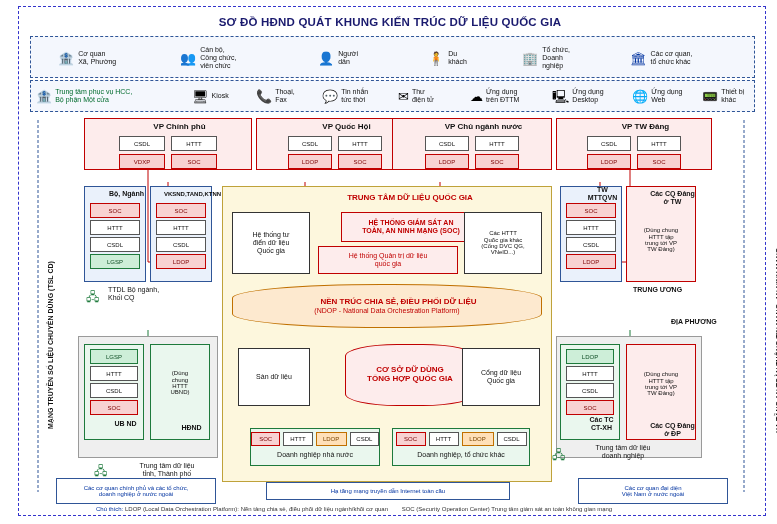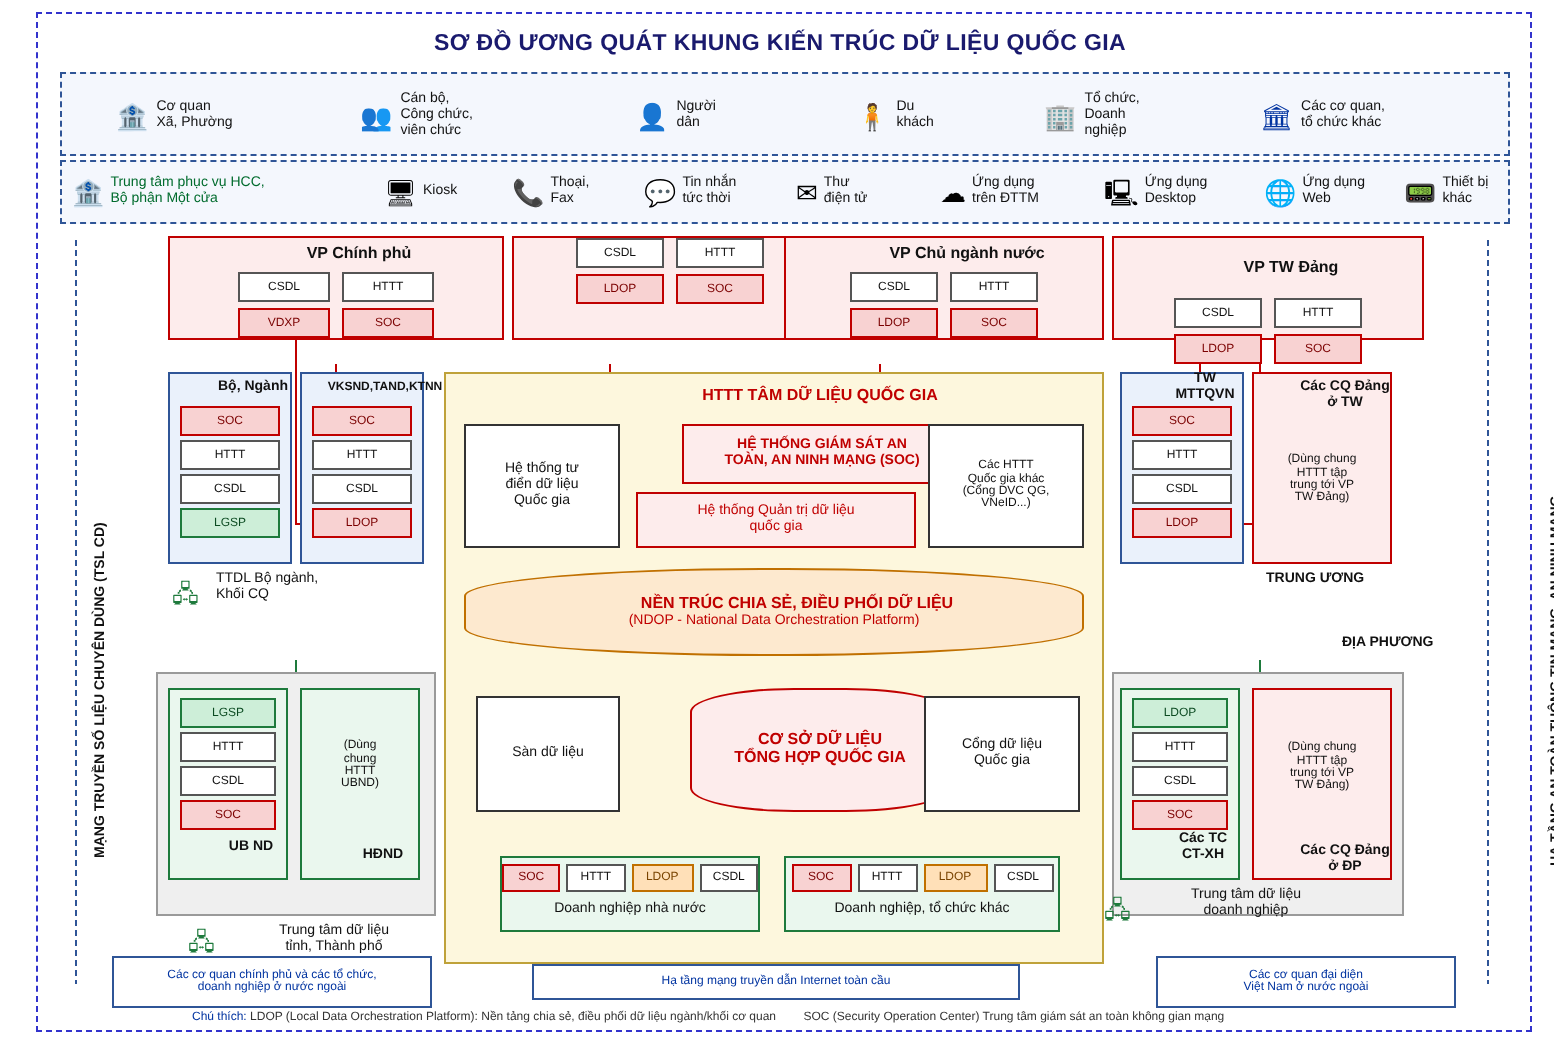--- a/index.html
+++ b/index.html
@@ -36,21 +36,21 @@
   .cyl{border:1px solid #c00000;background:#fdecec;border-radius:40%/12px;}
   .icon{font-size:13px;line-height:1;}
 </style>
 </head>
 <body>
 
 <div id="canvas">
 
   <div class="abs dashOuter" style="left:18px;top:6px;width:748px;height:510px;"></div>
 
-  <div class="abs ctr title" style="left:60px;top:14px;width:660px;height:16px;">SƠ ĐỒ ƯƠNG QUÁT KHUNG KIẾN TRÚC DỮ LIỆU QUỐC GIA</div>
+  <div class="abs ctr title" style="left:60px;top:14px;width:660px;height:16px;">SƠ ĐỒ HĐND QUÁT KHUNG KIẾN TRÚC DỮ LIỆU QUỐC GIA</div>
 
   <div class="abs topbar" style="left:30px;top:36px;width:725px;height:42px;"></div>
   <div class="abs" style="left:58px;top:42px;width:110px;height:32px;display:flex;align-items:center;gap:4px;">
     <span class="icon blue">🏦</span>
     <span class="lbl7" style="white-space:pre-line;">Cơ quan
 Xã, Phường</span>
   </div>
   <div class="abs" style="left:180px;top:40px;width:110px;height:36px;display:flex;align-items:center;gap:4px;">
     <span class="icon blue">👥</span>
     <span class="lbl7" style="white-space:pre-line;">Cán bộ,
@@ -153,20 +153,21 @@
       <div class="mini mini-white" style="width:44px;height:13px;">CSDL</div>
       <div class="mini mini-white" style="width:44px;height:13px;">HTTT</div>
     </div>
     <div style="display:flex;gap:6px;justify-content:center;margin-top:3px;">
       <div class="mini mini-red" style="width:44px;height:13px;">VDXP</div>
       <div class="mini mini-red" style="width:44px;height:13px;">SOC</div>
     </div>
   </div>
 
   <div class="abs grp-red" style="left:256px;top:118px;width:158px;height:52px;">
+    <div class="lbl8 bold ctr" style="height:17px;">VP Quốc Hội</div>
     <div style="display:flex;gap:6px;justify-content:center;">
       <div class="mini mini-white" style="width:42px;height:13px;">CSDL</div>
       <div class="mini mini-white" style="width:42px;height:13px;">HTTT</div>
     </div>
     <div style="display:flex;gap:6px;justify-content:center;margin-top:3px;">
       <div class="mini mini-red" style="width:42px;height:13px;">LDOP</div>
       <div class="mini mini-red" style="width:42px;height:13px;">SOC</div>
     </div>
   </div>
 
@@ -176,21 +177,21 @@
       <div class="mini mini-white" style="width:42px;height:13px;">CSDL</div>
       <div class="mini mini-white" style="width:42px;height:13px;">HTTT</div>
     </div>
     <div style="display:flex;gap:6px;justify-content:center;margin-top:3px;">
       <div class="mini mini-red" style="width:42px;height:13px;">LDOP</div>
       <div class="mini mini-red" style="width:42px;height:13px;">SOC</div>
     </div>
   </div>
 
   <div class="abs grp-red" style="left:556px;top:118px;width:156px;height:52px;">
-    <div class="lbl8 bold ctr" style="height:30px;">VP TW Đảng</div>
+    <div class="lbl8 bold ctr" style="height:17px;">VP TW Đảng</div>
     <div style="display:flex;gap:6px;justify-content:center;">
       <div class="mini mini-white" style="width:42px;height:13px;">CSDL</div>
       <div class="mini mini-white" style="width:42px;height:13px;">HTTT</div>
     </div>
     <div style="display:flex;gap:6px;justify-content:center;margin-top:3px;">
       <div class="mini mini-red" style="width:42px;height:13px;">LDOP</div>
       <div class="mini mini-red" style="width:42px;height:13px;">SOC</div>
     </div>
   </div>
 
@@ -225,41 +226,41 @@
     <div class="lbl7 bold ctr" style="height:22px;white-space:pre-line;">Các CQ Đảng
 ở TW</div>
     <div class="lbl ctr" style="height:62px;white-space:pre-line;">(Dùng chung
 HTTT tập
 trung tới VP
 TW Đảng)</div>
   </div>
   <div class="abs lbl7 bold" style="left:610px;top:286px;width:100px;">TRUNG ƯƠNG</div>
 
   <div class="abs grp-yellow" style="left:222px;top:186px;width:330px;height:296px;"></div>
-  <div class="abs ctr lbl8 bold red" style="left:228px;top:190px;width:318px;height:16px;">HTTT TÂM DỮ LIỆU QUỐC GIA</div>
+  <div class="abs ctr lbl8 bold red" style="left:228px;top:190px;width:318px;height:16px;">TRUNG TÂM DỮ LIỆU QUỐC GIA</div>
 
   <div class="abs box ctr lbl7" style="left:232px;top:212px;width:78px;height:62px;white-space:pre-line;background:#fff;">Hệ thống tư
 điển dữ liệu
 Quốc gia</div>
   <div class="abs grp-red ctr lbl7 bold red" style="left:318px;top:212px;width:140px;height:30px;white-space:pre-line;">HỆ THỐNG GIÁM SÁT AN
 TOÀN, AN NINH MẠNG (SOC)</div>
   <div class="abs grp-red ctr lbl7 red" style="left:318px;top:246px;width:140px;height:28px;white-space:pre-line;">Hệ thống Quản trị dữ liệu
 quốc gia</div>
   <div class="abs box ctr lbl" style="left:464px;top:212px;width:78px;height:62px;white-space:pre-line;background:#fff;">Các HTTT
 Quốc gia khác
 (Cổng DVC QG,
 VNeID...)</div>
 
   <div class="abs barrel" style="left:232px;top:284px;width:310px;height:44px;display:flex;flex-direction:column;align-items:center;justify-content:center;">
     <div class="lbl8 bold red">NỀN TRÚC CHIA SẺ, ĐIỀU PHỐI DỮ LIỆU</div>
     <div class="lbl7 red">(NDOP - National Data Orchestration Platform)</div>
   </div>
 
   <div class="abs box ctr lbl7" style="left:238px;top:348px;width:72px;height:58px;background:#fff;">Sàn dữ liệu</div>
-  <div class="abs cyl ctr lbl8 bold red" style="left:322px;top:344px;width:130px;height:62px;white-space:pre-line;">CƠ SỞ DỮ LIỆU
+  <div class="abs cyl ctr lbl8 bold red" style="left:322px;top:344px;width:130px;height:62px;white-space:pre-line;">CƠ SỞ DỮ DÙNG
 TỔNG HỢP QUỐC GIA</div>
   <div class="abs box ctr lbl7" style="left:462px;top:348px;width:78px;height:58px;white-space:pre-line;background:#fff;">Cổng dữ liệu
 Quốc gia</div>
 
   <div class="abs grp-grey" style="left:78px;top:336px;width:140px;height:122px;"></div>
   <div class="abs grp-green" style="left:84px;top:344px;width:60px;height:96px;">
     <div class="mini mini-green" style="width:46px;height:13px;margin:4px auto 2px;">LGSP</div>
     <div class="mini mini-white" style="width:46px;height:13px;margin:2px auto;">HTTT</div>
     <div class="mini mini-white" style="width:46px;height:13px;margin:2px auto;">CSDL</div>
     <div class="mini mini-red" style="width:46px;height:13px;margin:2px auto;">SOC</div>

